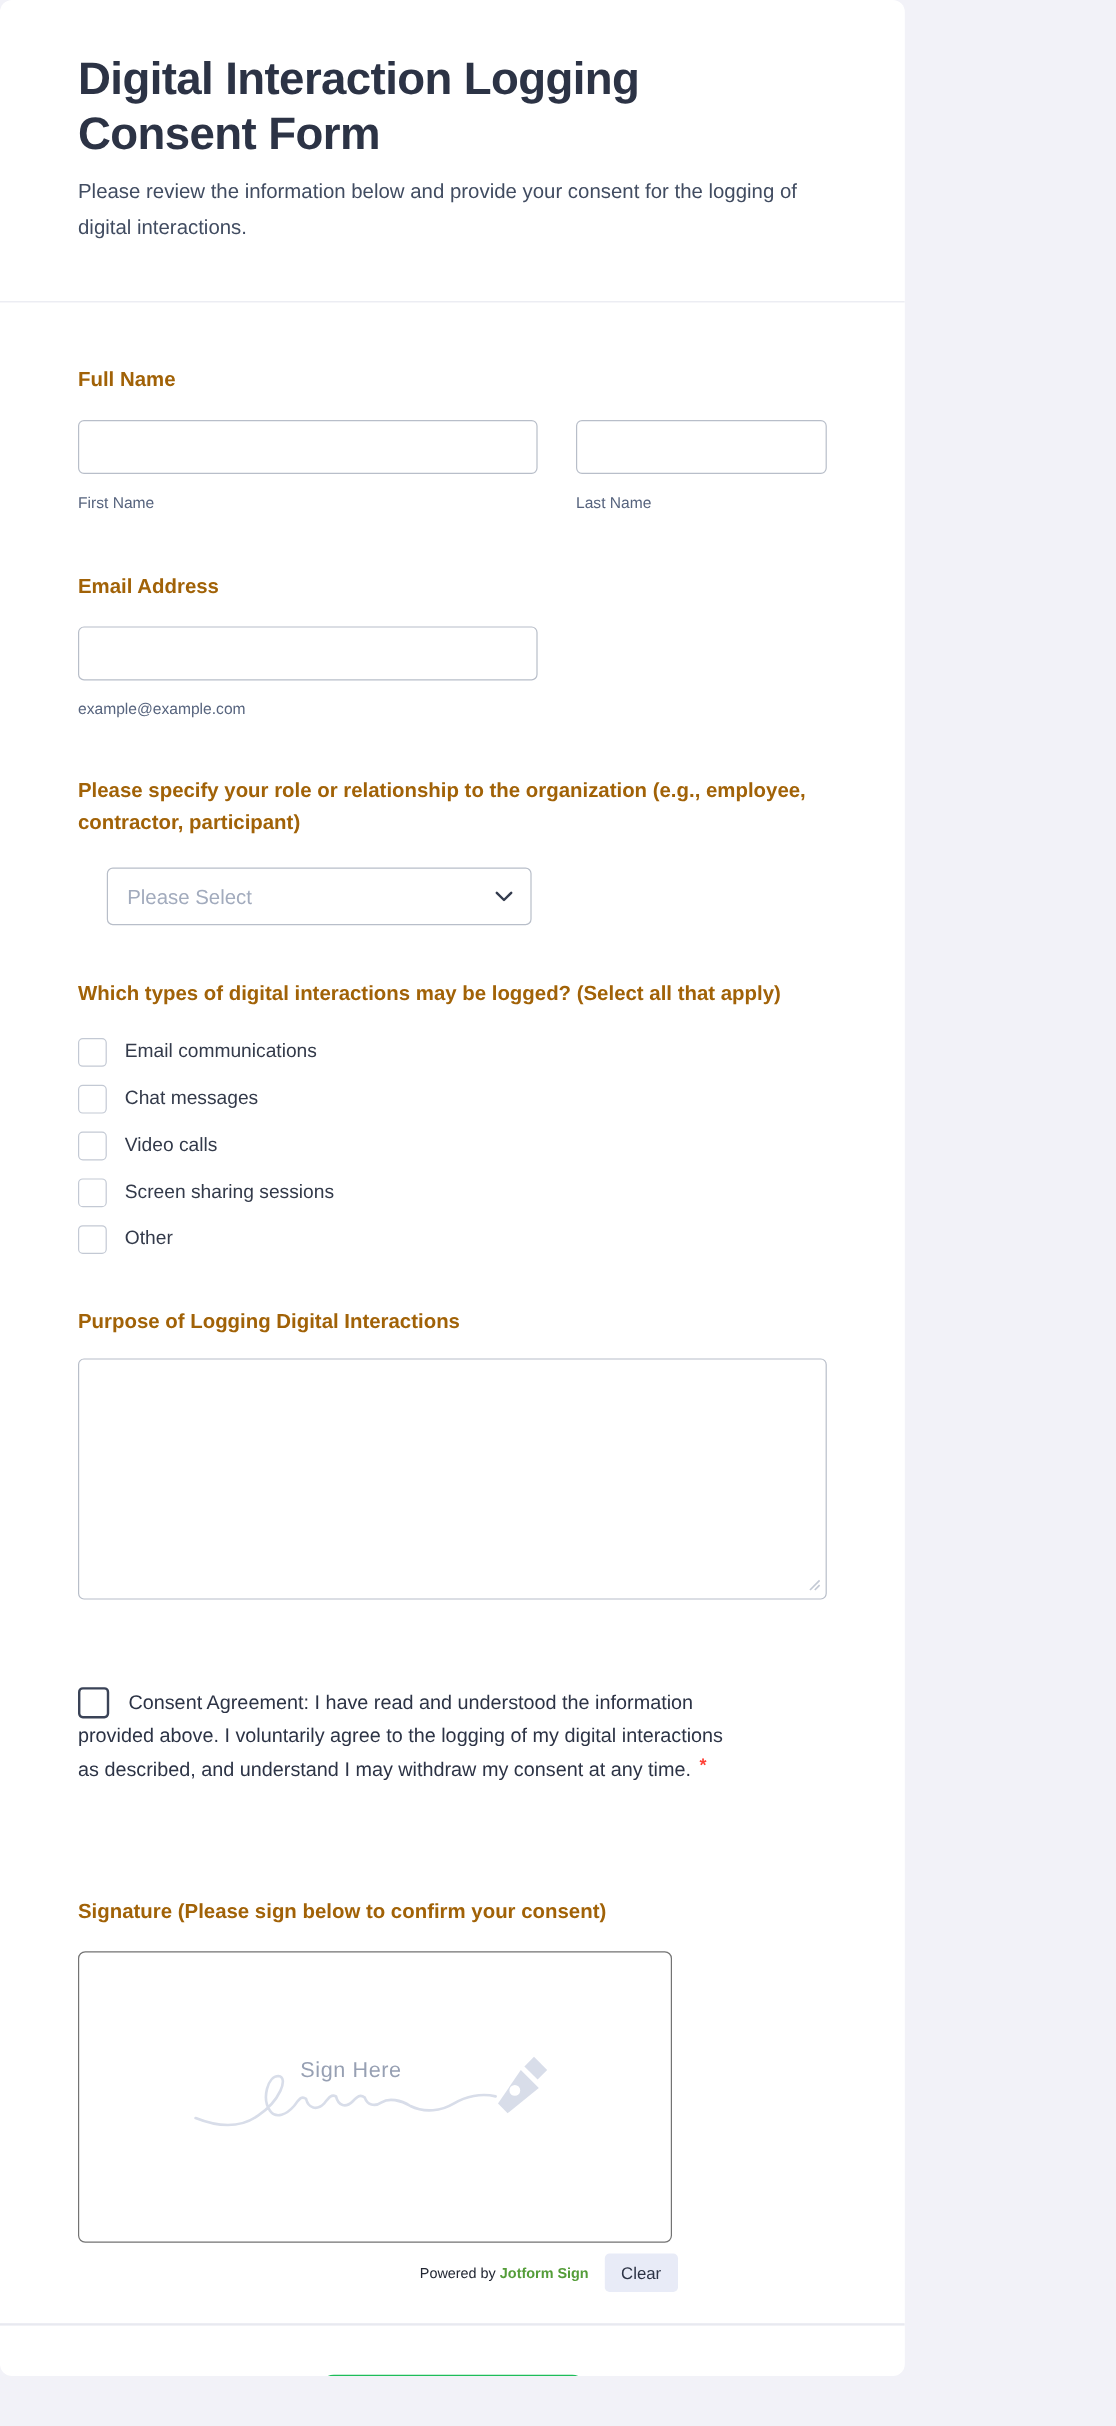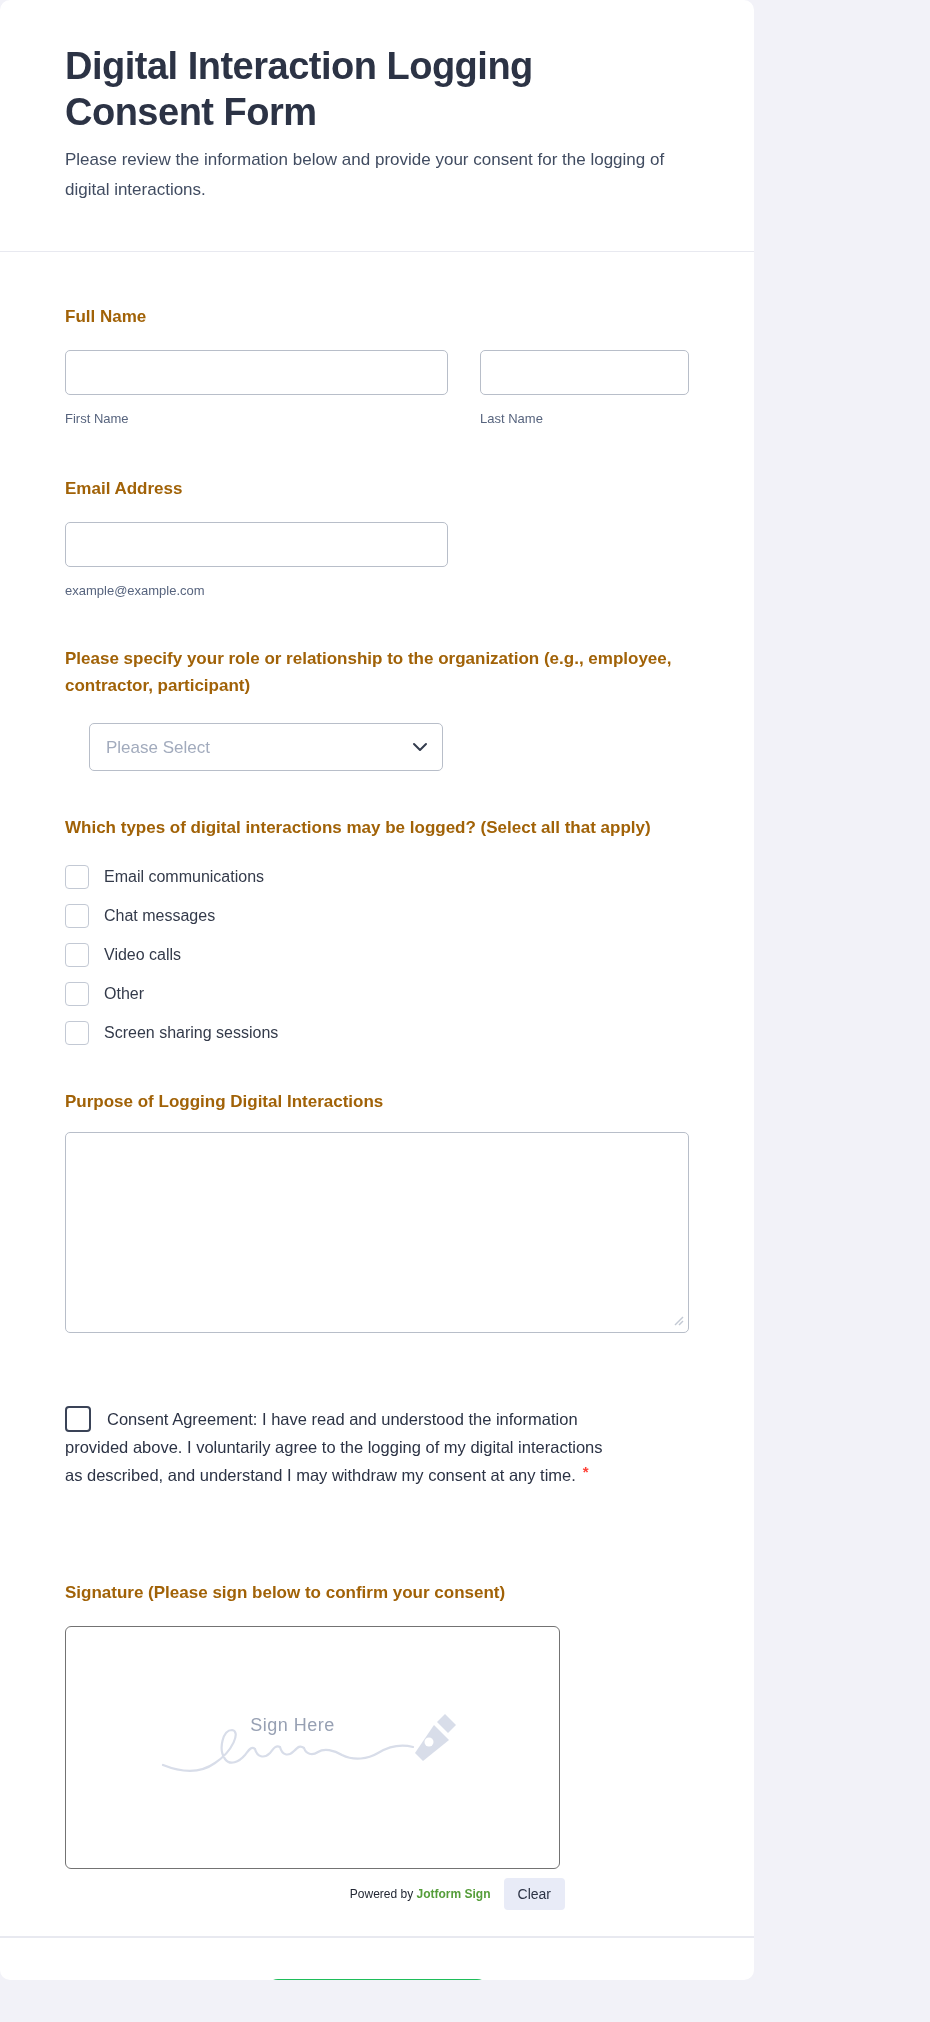--- a/index.html
+++ b/index.html
@@ -163,25 +163,25 @@
         <label class="check-row">
           <input type="checkbox" class="check-box" style="">
           <span class="check-label">Chat messages</span>
         </label>
         <label class="check-row">
           <input type="checkbox" class="check-box" style="">
           <span class="check-label">Video calls</span>
         </label>
         <label class="check-row">
           <input type="checkbox" class="check-box" style="">
+          <span class="check-label">Screen sharing sessions</span>
+        </label>
+        <label class="check-row">
+          <input type="checkbox" class="check-box" style="">
           <span class="check-label">Other</span>
-        </label>
-        <label class="check-row">
-          <input type="checkbox" class="check-box" style="">
-          <span class="check-label">Screen sharing sessions</span>
         </label>
       </div>
     </div>
 
     <div class="sec-purpose">
       <div class="q-label">Purpose of Logging Digital Interactions</div>
       <div class="textarea-wrap">
         <textarea class="purpose-textarea" style=""></textarea>
         <svg class="resize-grip" width="12" height="12" viewBox="0 0 12 12">
           <line x1="3" y1="11" x2="11" y2="3" stroke="#c3c9d4" stroke-width="1.4"></line>

